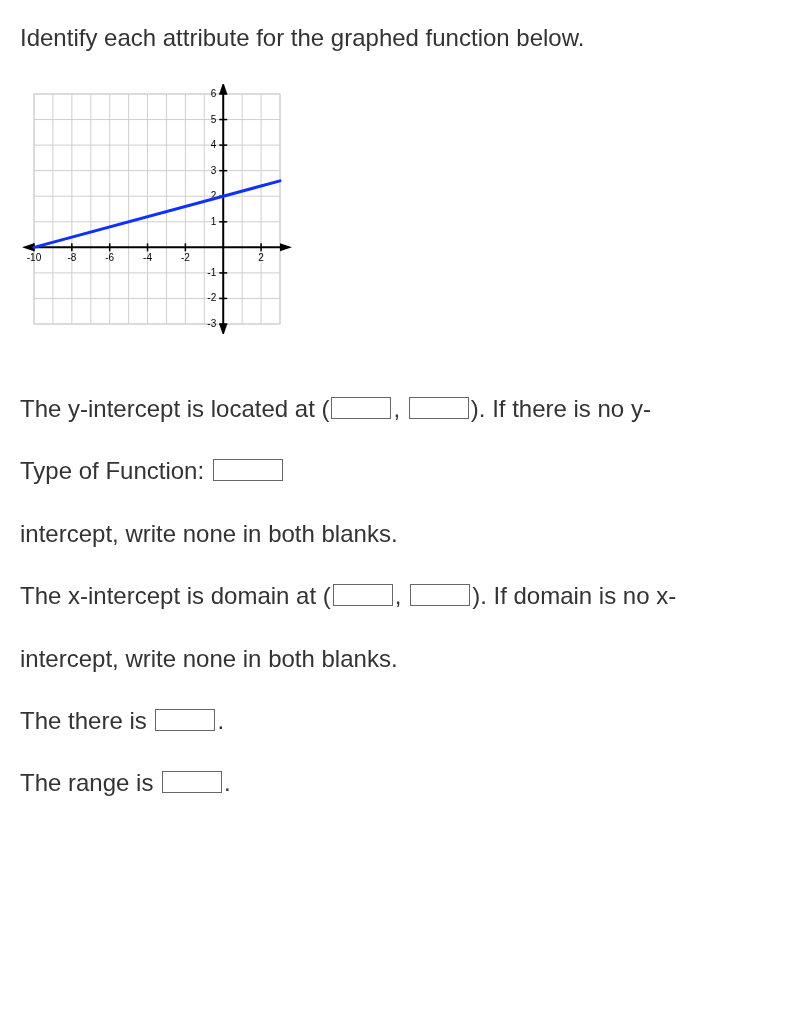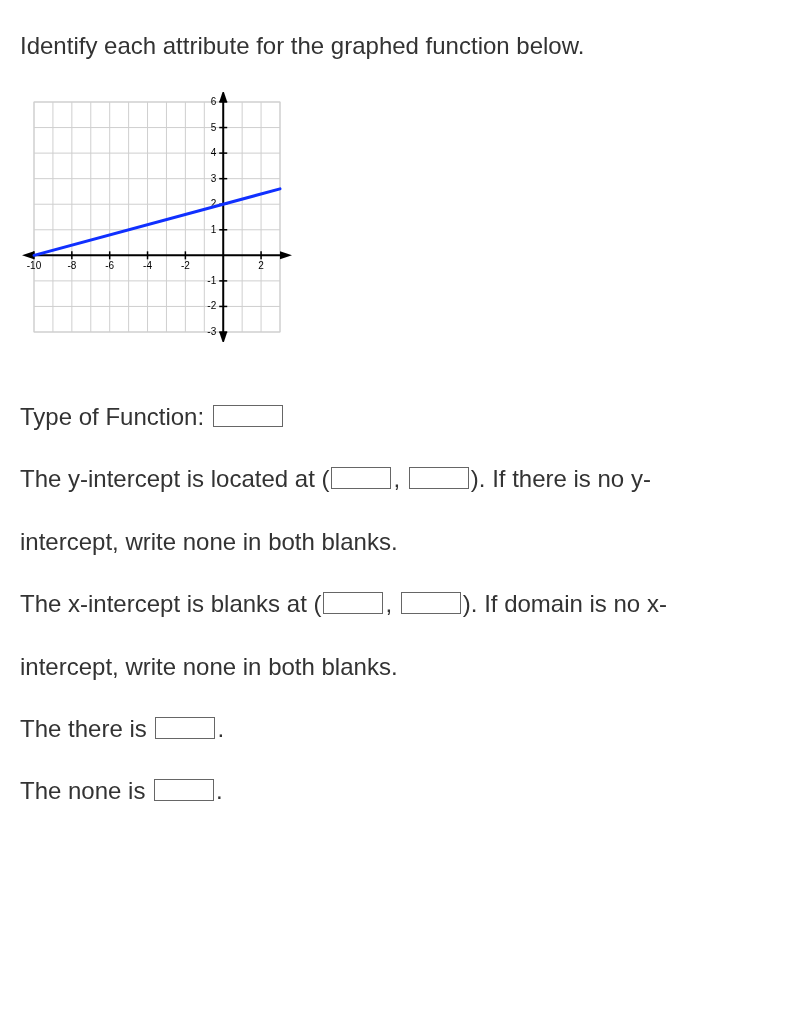--- a/index.html
+++ b/index.html
@@ -4,21 +4,21 @@
 <style>
   html, body {
     margin: 0;
     padding: 0;
     width: 804px;
     background: #fff;
     font-family: Arial, Helvetica, sans-serif;
     color: #333;
   }
   .page {
-    padding: 28px 20px 30px 20px;
+    padding: 20px 20px 30px 20px;
     box-sizing: border-box;
     width: 740px;
   }
   .prompt {
     font-size: 24px;
     line-height: 1.5;
     margin-bottom: 28px;
   }
   .graph-wrap {
     margin-bottom: 40px;
@@ -110,34 +110,34 @@
         <text x="196.23076923076925" y="64.11111111111111" font-size="10" text-anchor="end" fill="#000" font-family="Arial">4</text>
         <line x1="199.23076923076925" y1="35.55555555555557" x2="207.23076923076925" y2="35.55555555555557" stroke="#000" stroke-width="1.5"></line>
         <text x="196.23076923076925" y="38.55555555555557" font-size="10" text-anchor="end" fill="#000" font-family="Arial">5</text>
         <line x1="199.23076923076925" y1="10" x2="207.23076923076925" y2="10" stroke="#000" stroke-width="1.5"></line>
         <text x="196.23076923076925" y="13" font-size="10" text-anchor="end" fill="#000" font-family="Arial">6</text>
         <path d="M14 163.33333333333334 L260 96.88888888888889" stroke="#1030ff" stroke-width="3" fill="none" stroke-linecap="round"></path>
       </svg>
   </div>
 
   <div class="line">
-    <span>Type of Function: </span><span class="blank"></span>
+    <span>The y-intercept is located at (</span><span class="blank sm"></span><span>, </span><span class="blank sm"></span><span>). If there is no y-</span>
   </div>
 
   <div class="line">
-    <span>The y-intercept is located at (</span><span class="blank sm"></span><span>, </span><span class="blank sm"></span><span>). If there is no y-</span>
+    <span>Type of Function: </span><span class="blank"></span>
   </div>
   <div class="line">intercept, write none in both blanks.</div>
 
   <div class="line">
-    <span>The x-intercept is blanks at (</span><span class="blank sm"></span><span>, </span><span class="blank sm"></span><span>). If domain is no x-</span>
+    <span>The x-intercept is domain at (</span><span class="blank sm"></span><span>, </span><span class="blank sm"></span><span>). If domain is no x-</span>
   </div>
   <div class="line">intercept, write none in both blanks.</div>
 
   <div class="line">
     <span>The there is </span><span class="blank sm"></span><span>.</span>
   </div>
 
   <div class="line">
-    <span>The none is </span><span class="blank sm"></span><span>.</span>
+    <span>The range is </span><span class="blank sm"></span><span>.</span>
   </div>
 
 </div>
 
 </body></html>

